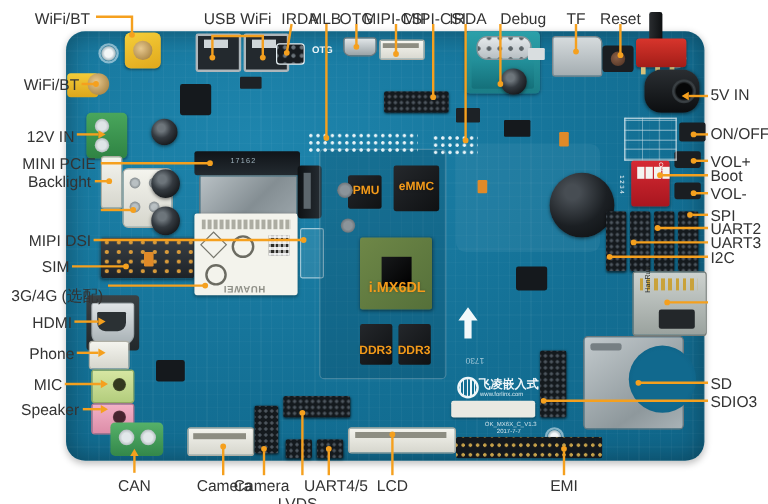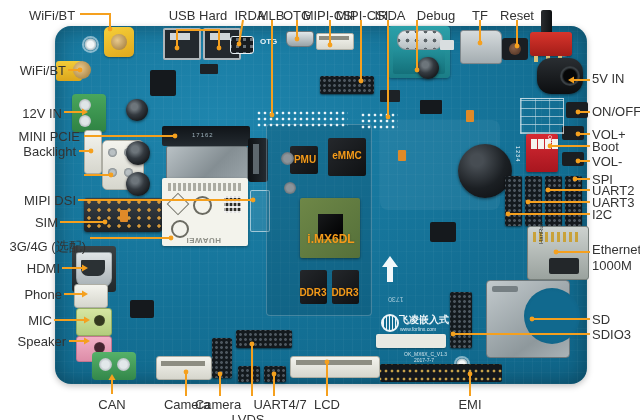--- a/index.html
+++ b/index.html
@@ -304,21 +304,21 @@
       <path d="M82 264.5 L88 268 L82 271.5 Z"></path>
       <path d="M82 290.5 L88 294 L82 297.5 Z"></path>
       <path d="M84 316.5 L90 320 L84 323.5 Z"></path>
       <path d="M84 337.5 L90 341 L84 344.5 Z"></path>
       <path d="M574 76.5 L568 80 L574 83.5 Z"></path>
       <path d="M108.5 380 L112 374 L115.5 380 Z"></path>
     </g>
   </svg>
 
   <div class="lbl lc" style="left:52px;top:8px;">WiFi/BT</div>
-  <div class="lbl lc" style="left:198px;top:8px;">USB Hard</div>
+  <div class="lbl lc" style="left:198px;top:8px;">USB WiFi</div>
   <div class="lbl lc" style="left:250px;top:8px;">IRDA</div>
   <div class="lbl lc" style="left:271px;top:8px;">MLB</div>
   <div class="lbl lc" style="left:297px;top:8px;">OTG</div>
   <div class="lbl lc" style="left:329px;top:8px;">MIPI-CSI</div>
   <div class="lbl lc" style="left:362px;top:8px;">MIPI-CSI</div>
   <div class="lbl lc" style="left:390px;top:8px;">IRDA</div>
   <div class="lbl lc" style="left:419px;top:8px;padding-left:34px;">Debug</div>
   <div class="lbl lc" style="left:480px;top:8px;">TF</div>
   <div class="lbl lc" style="left:517px;top:8px;">Reset</div>
 
@@ -336,25 +336,24 @@
 
   <div class="lbl" style="left:592px;top:71px;">5V IN</div>
   <div class="lbl" style="left:592px;top:104px;">ON/OFF</div>
   <div class="lbl" style="left:592px;top:127px;">VOL+</div>
   <div class="lbl" style="left:592px;top:139px;">Boot</div>
   <div class="lbl" style="left:592px;top:154px;">VOL-</div>
   <div class="lbl" style="left:592px;top:172px;">SPI</div>
   <div class="lbl" style="left:592px;top:183px;">UART2</div>
   <div class="lbl" style="left:592px;top:195px;">UART3</div>
   <div class="lbl" style="left:592px;top:207px;">I2C</div>
-  <div class="lbl wrap" style="left:592px;top:242px;width:48px;">Ethernet 1000M</div>
   <div class="lbl" style="left:592px;top:312px;">SD</div>
   <div class="lbl" style="left:592px;top:327px;">SDIO3</div>
 
   <div class="lbl lc" style="left:112px;top:397px;">CAN</div>
   <div class="lbl lc" style="left:187px;top:397px;">Camera</div>
   <div class="lbl lc" style="left:218px;top:397px;">Camera</div>
   <div class="lbl lc" style="left:248px;top:397px;margin-top:15px;">LVDS</div>
-  <div class="lbl lc" style="left:280px;top:397px;">UART4/7</div>
+  <div class="lbl lc" style="left:280px;top:397px;">UART4/5</div>
   <div class="lbl lc" style="left:327px;top:397px;">LCD</div>
   <div class="lbl lc" style="left:470px;top:397px;">EMI</div>
 
 </div>
 
 </body></html>

